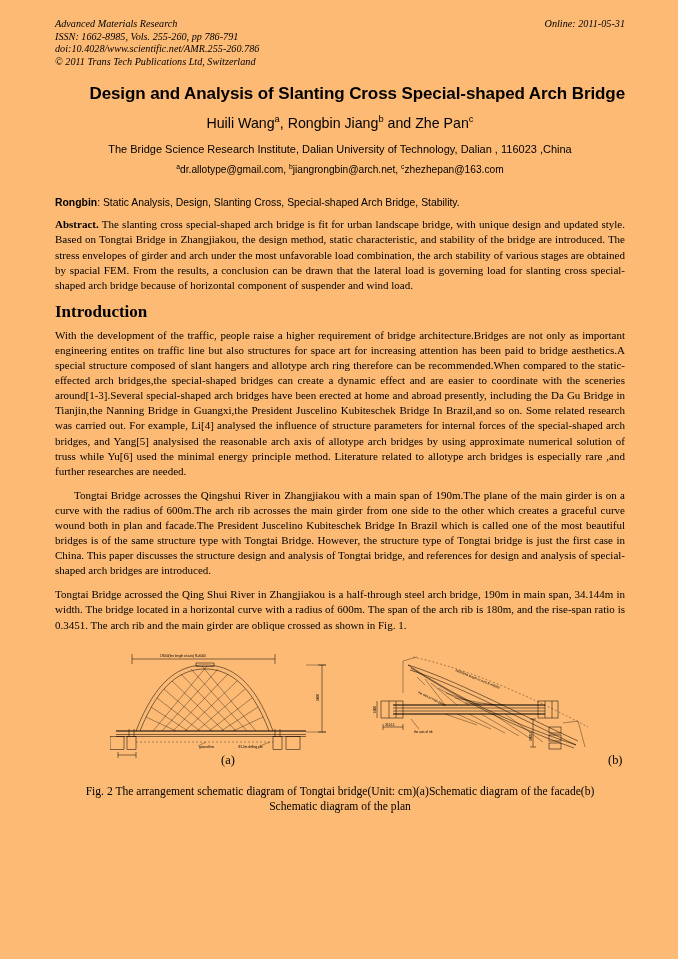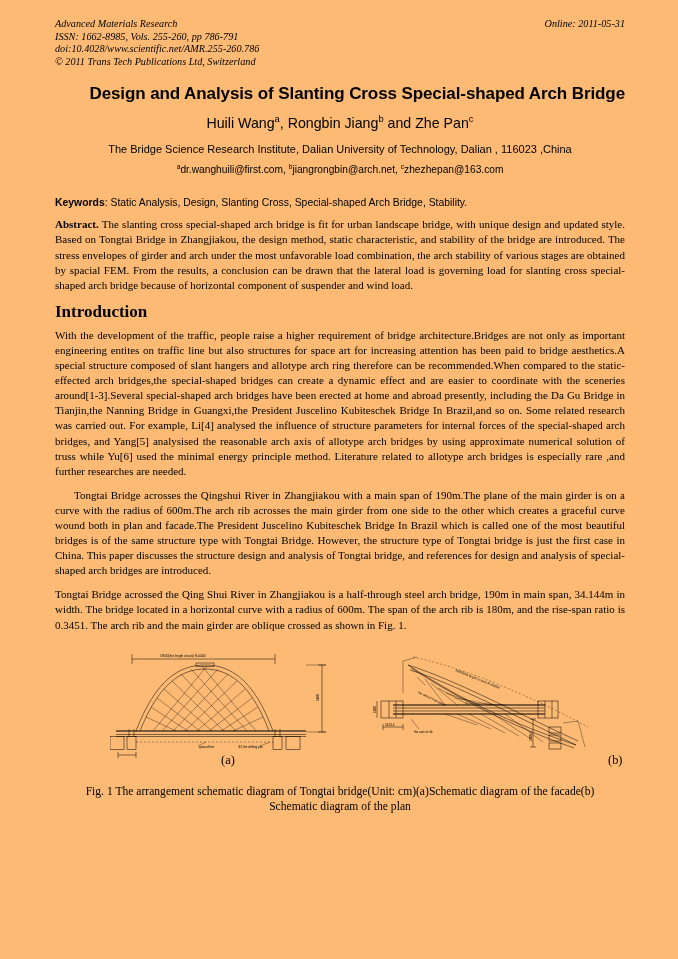--- a/index.html
+++ b/index.html
@@ -152,25 +152,25 @@
 
   <div class="title">Design and Analysis of Slanting Cross Special-shaped Arch Bridge</div>
 
   <div class="authors">
     <span>Huili Wang</span><sup>a</sup><span>, </span><span>Rongbin Jiang</span><sup>b</sup><span> and </span><span>Zhe Pan</span><sup>c</sup>
   </div>
 
   <div class="affil">The Bridge Science Research Institute, Dalian University of Technology, Dalian , 116023 ,China</div>
 
   <div class="emails">
-    <sup>a</sup><span>dr.wanghuili@first.com, </span><sup>b</sup><span>jiangrongbin@arch.net, </span><sup>c</sup><span>zhezhepan@163.com</span>
+    <sup>a</sup><span>dr.allotype@gmail.com, </span><sup>b</sup><span>jiangrongbin@arch.net, </span><sup>c</sup><span>zhezhepan@163.com</span>
   </div>
 
   <div class="keywords">
-    <b>Keywords</b><span>: Static Analysis, Design, Slanting Cross, Special-shaped Arch Bridge, Stability.</span>
+    <b>Rongbin</b><span>: Static Analysis, Design, Slanting Cross, Special-shaped Arch Bridge, Stability.</span>
   </div>
 
   <p class="body">
     <b>Abstract.</b><span> The slanting cross special-shaped arch bridge is fit for urban landscape bridge, with unique design and updated style. Based on Tongtai Bridge in Zhangjiakou, the design method, static characteristic, and stability of the bridge are introduced. The stress envelopes of girder and arch under the most unfavorable load combination, the arch stability of various stages are obtained by spacial FEM. From the results, a conclusion can be drawn that the lateral load is governing load for slanting cross special-shaped arch bridge because of horizontal component of suspender and wind load.</span>
   </p>
 
   <h2 class="section">Introduction</h2>
   <p class="body">With the development of the traffic, people raise a higher requirement of  bridge architecture.Bridges are not only as important engineering entites on traffic line but also structures for space art for increasing attention has been paid to bridge aesthetics.A special structure composed of slant hangers and allotype arch ring therefore can be recommended.When compared to the static-effected arch bridges,the special-shaped bridges can create a dynamic effect and are easier to coordinate with the sceneries around[1-3].Several special-shaped arch bridges have been erected at home and abroad presently, including the Da Gu Bridge in Tianjin,the Nanning Bridge in Guangxi,the President Juscelino Kubiteschek Bridge In Brazil,and so on. Some related research was carried out. For example, Li[4] analysed the influence of structure parameters for internal forces of the special-shaped arch bridges, and Yang[5] analysised the reasonable arch axis of allotype arch bridges by using approximate numerical solution of truss while Yu[6] used the minimal energy principle method. Literature related to allotype arch bridges is especially rare ,and further researches are needed.</p>
   <p class="body indent">Tongtai Bridge acrosses the Qingshui River in Zhangjiakou with a main span of 190m.The plane of the main girder is on a curve with the radius of 600m.The arch rib acrosses the main girder from one side to the other which creates a graceful curve wound both in plan and facade.The President Juscelino Kubiteschek Bridge In Brazil which is called one of the most beautiful bridges is of the same structure type with Tongtai Bridge. However, the structure type of Tongtai bridge is just the first case in China. This paper discusses the structure design and analysis of Tongtai bridge, and references for design and analysis of special-shaped arch bridges are introduced.</p>
 
@@ -312,18 +312,18 @@
         <line class="dl-thin" x1="190" y1="80" x2="205" y2="78"></line>
         <line class="dl-thin" x1="205" y1="78" x2="212" y2="104"></line>
       </svg>
     </div>
 
     <span class="sublabel sublabel-a">(a)</span>
     <span class="sublabel sublabel-b">(b)</span>
   </div>
 
   <div class="caption">
-    <span>Fig. 1 The arrangement schematic diagram of Tongtai bridge(Unit:  cm)(a)Schematic diagram of</span>
+    <span>Fig. 2 The arrangement schematic diagram of Tongtai bridge(Unit:  cm)(a)Schematic diagram of</span>
     <span>the facade(b) Schematic diagram of the plan</span>
   </div>
 
 </div>
 </div>
 
 </body></html>

